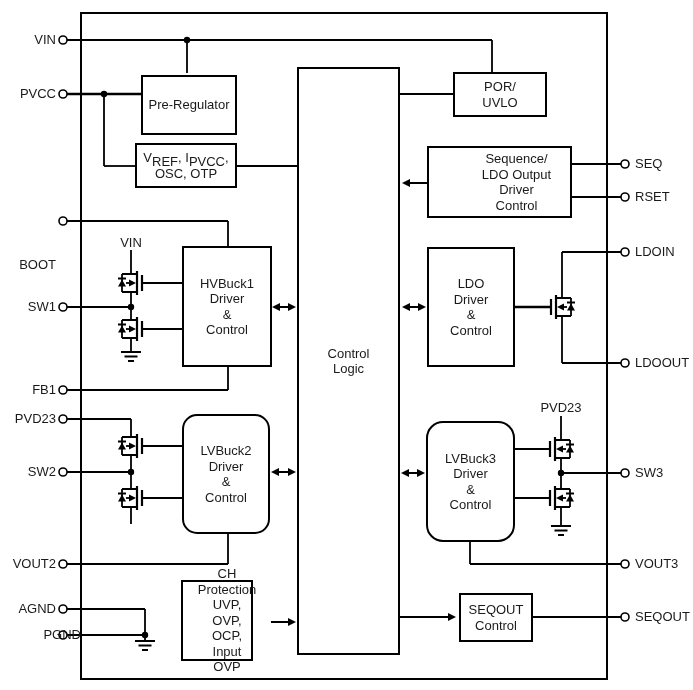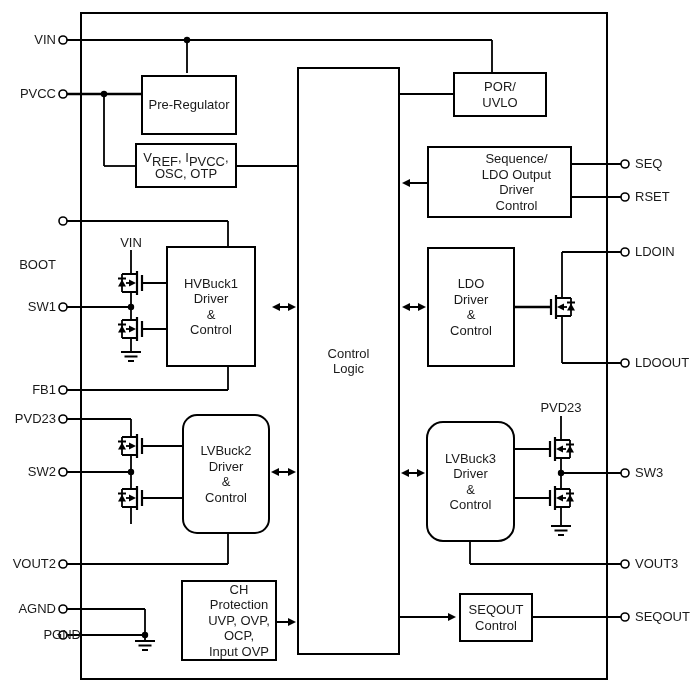--- a/index.html
+++ b/index.html
@@ -202,21 +202,21 @@
     <div>Sequence/</div>
     <div>LDO Output Driver</div>
     <div>Control</div>
   </div>
 
   <div class="block" style="left:297px;top:67px;width:103px;height:588px;">
     <div>Control</div>
     <div>Logic</div>
   </div>
 
-  <div class="block" style="left:166px;top:246px;width:90px;height:121px;">
+  <div class="block" style="left:182px;top:246px;width:90px;height:121px;">
     <div>HVBuck1</div>
     <div>Driver</div>
     <div>&amp;</div>
     <div>Control</div>
   </div>
 
   <div class="block" style="left:427px;top:247px;width:88px;height:120px;">
     <div>LDO</div>
     <div>Driver</div>
     <div>&amp;</div>
@@ -230,21 +230,21 @@
     <div>Control</div>
   </div>
 
   <div class="block" style="left:426px;top:421px;width:89px;height:121px;border-radius:17px;">
     <div>LVBuck3</div>
     <div>Driver</div>
     <div>&amp;</div>
     <div>Control</div>
   </div>
 
-  <div class="block" style="left:181px;top:580px;width:96px;height:81px;padding-left:20px;">
+  <div class="block" style="left:181px;top:580px;width:72px;height:81px;padding-left:20px;">
     <div>CH</div>
     <div>Protection</div>
     <div>UVP, OVP,</div>
     <div>OCP,</div>
     <div>Input OVP</div>
   </div>
 
   <div class="block" style="left:459px;top:593px;width:74px;height:49px;">
     <div>SEQOUT</div>
     <div>Control</div>

